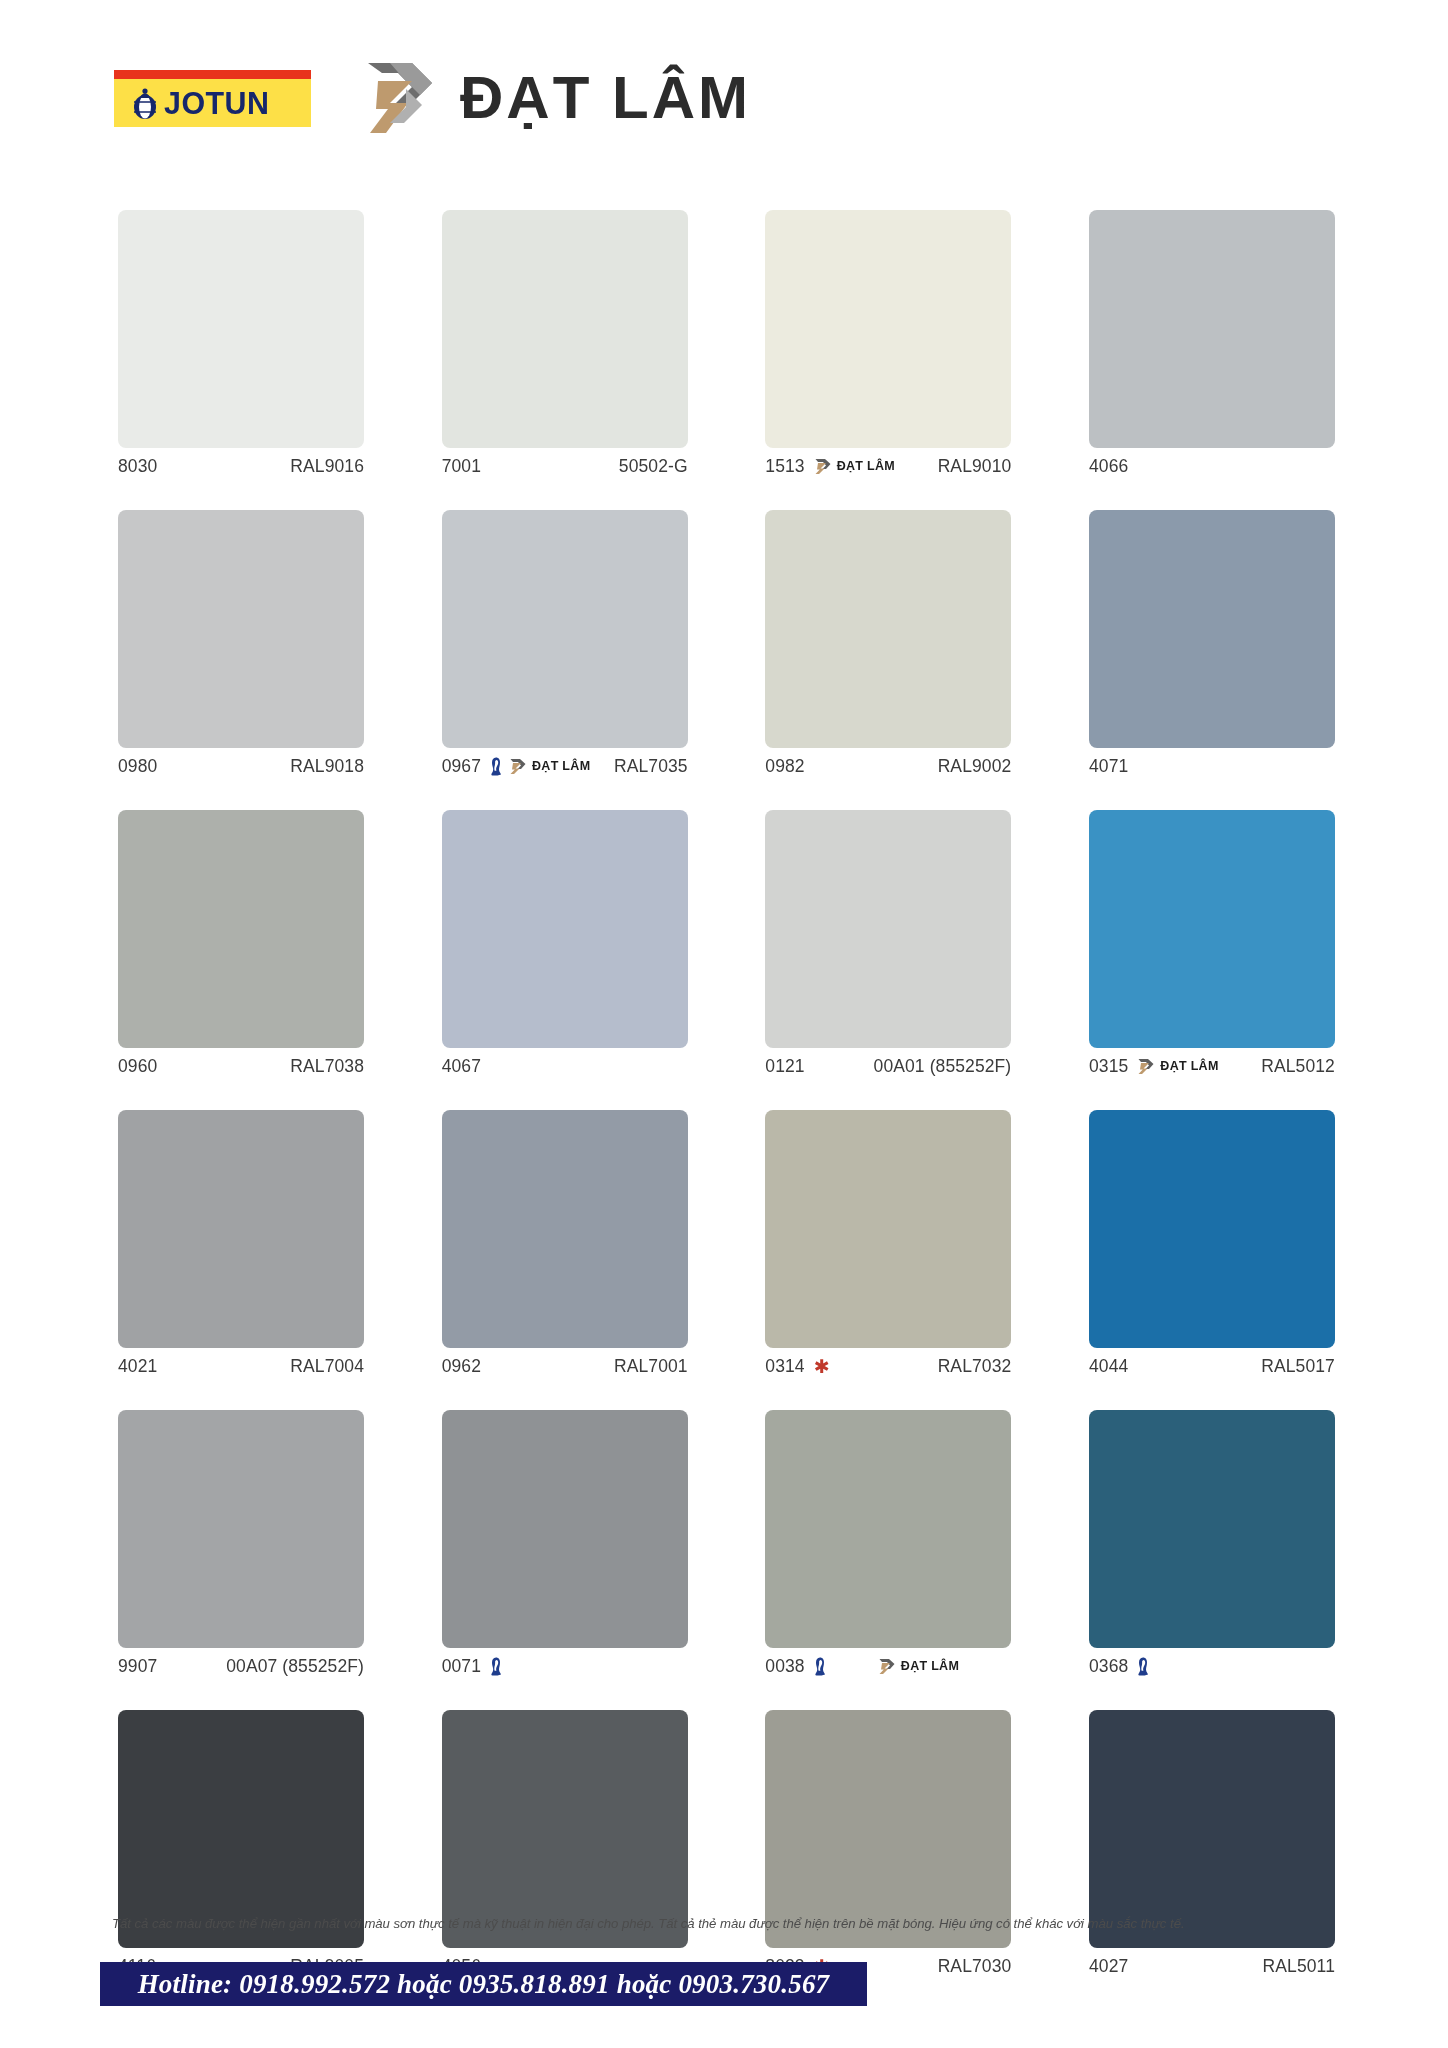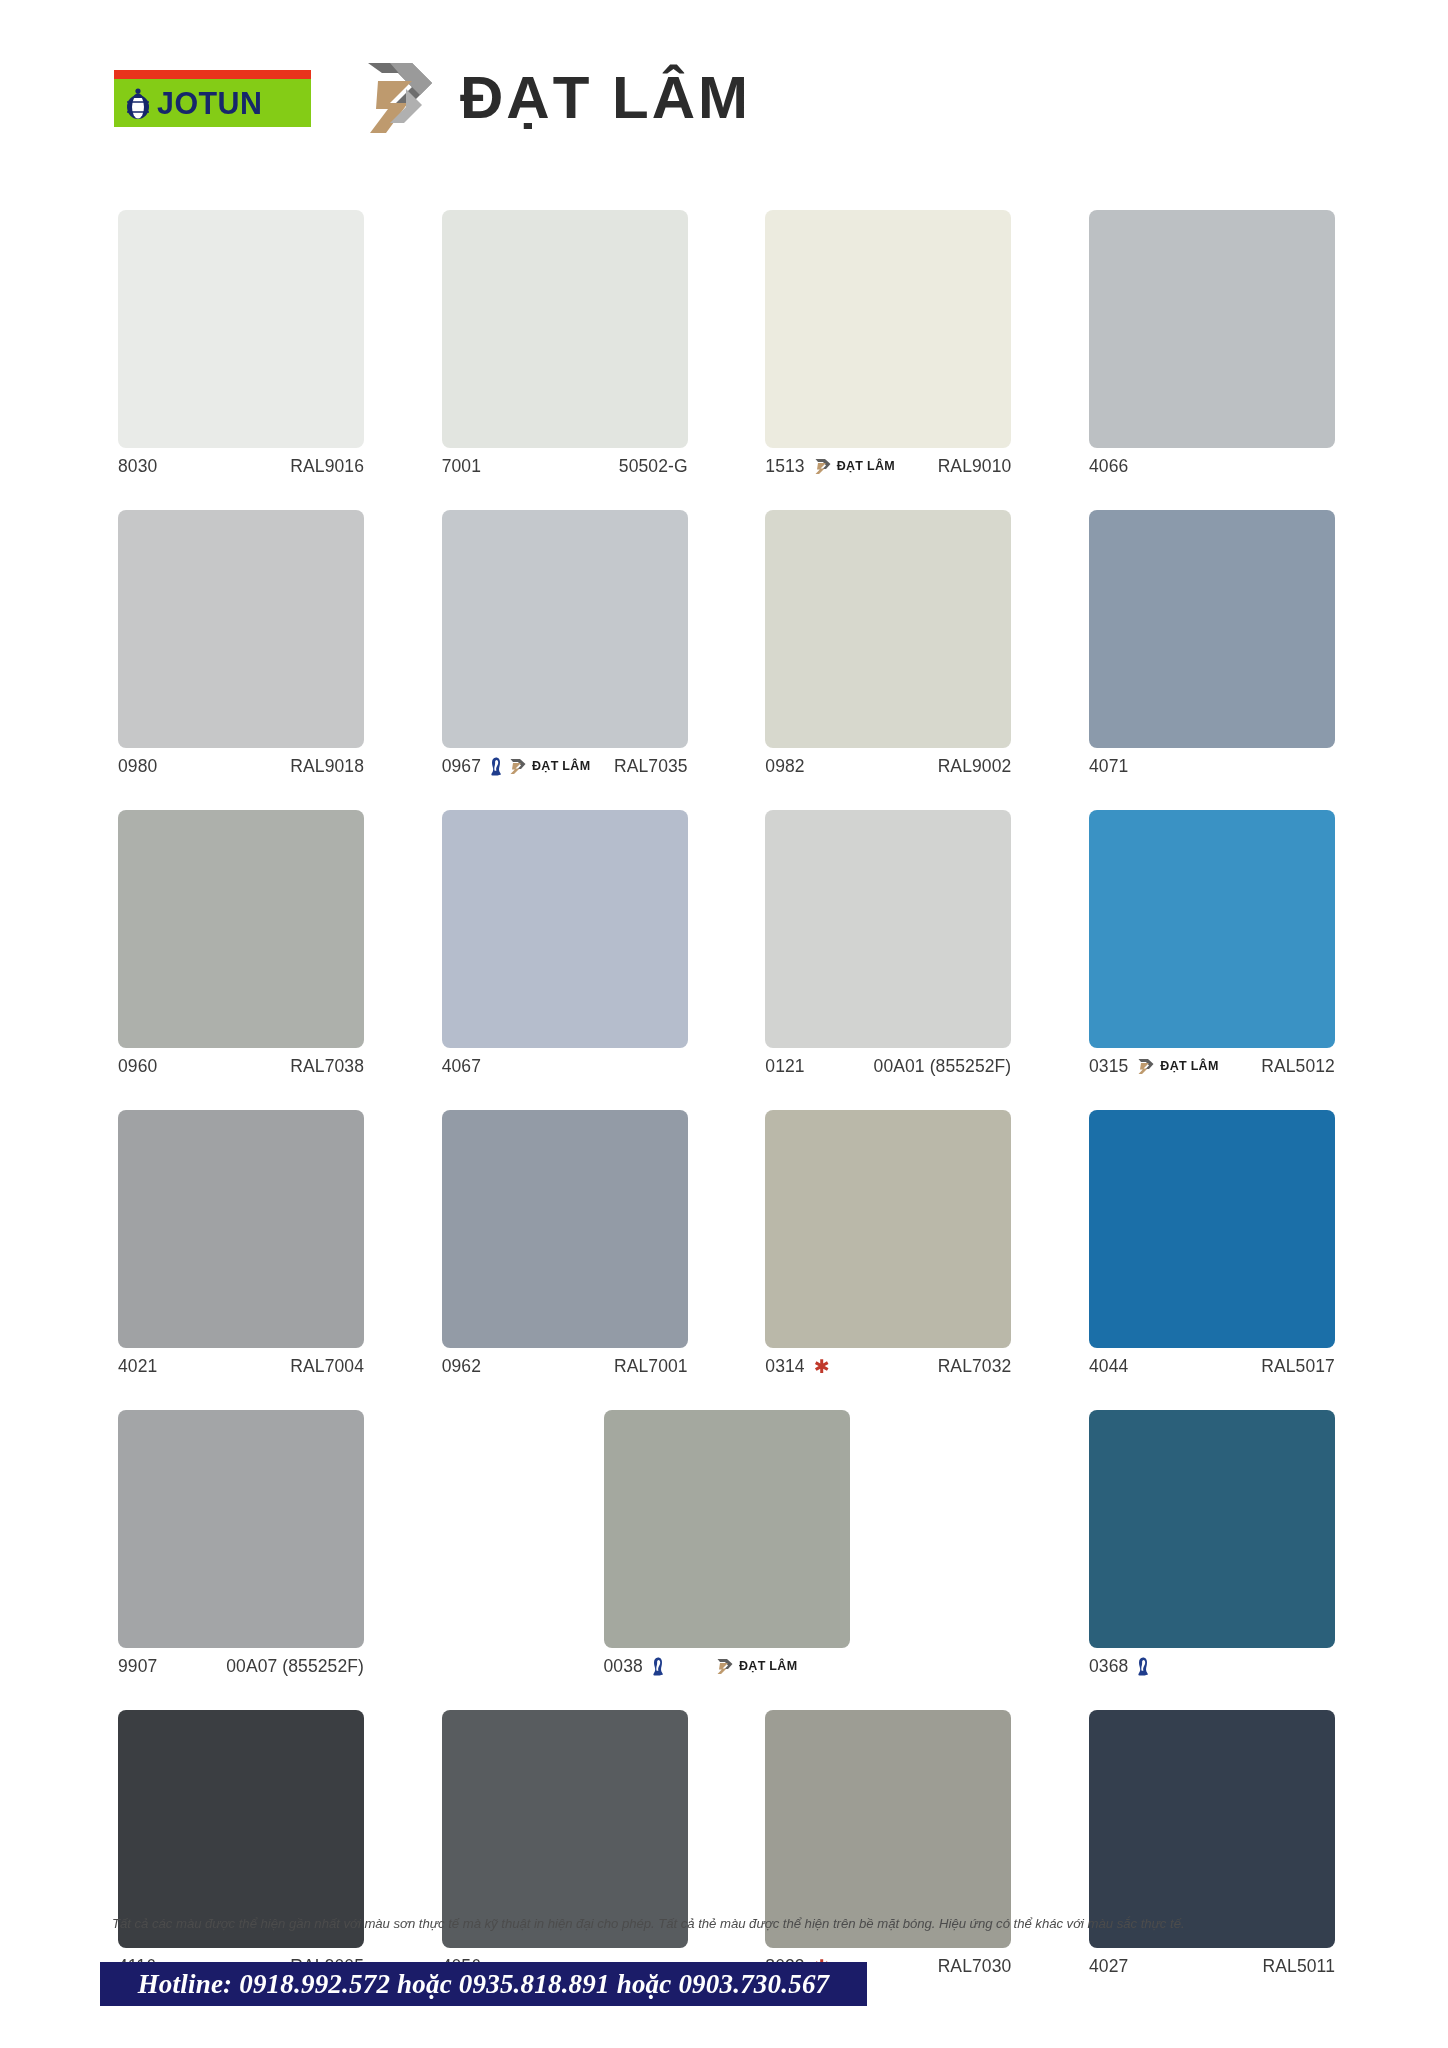--- a/index.html
+++ b/index.html
@@ -29,27 +29,27 @@
     height: 196px;
     display: flex;
     align-items: center;
     padding-left: 114px;
     box-sizing: border-box;
   }
 
   .jotun-logo {
     width: 197px;
     height: 57px;
-    background: #84cc16;
+    background: #fde047;
     border-top: 9px solid #E8331C;
     box-sizing: border-box;
     display: flex;
     align-items: center;
     justify-content: flex-start;
-    padding-left: 9px;
+    padding-left: 16px;
     position: relative;
   }
   .jotun-globe {
     width: 30px;
     height: 34px;
     position: relative;
     flex: 0 0 auto;
     margin-right: 4px;
   }
   .jotun-word {
@@ -389,20 +389,34 @@
       <div class="row">
         <div class="cell">
           <div class="swatch" style="background: rgb(163, 165, 167);"></div>
           <div class="cap">
             <span class="code">9907</span>
             <span class="mid"></span>
             <span class="ral">00A07 (855252F)</span>
           </div>
         </div>
         <div class="cell">
+          <div class="swatch" style="background: rgb(143, 146, 149);"></div>
+          <div class="cap">
+            <span class="code">0071</span>
+            <span class="badges">
+              <span class="mk-penguin"><svg viewBox="0 0 12 19" width="12" height="19" aria-hidden="true">
+                  <path d="M6 0.5 C8.8 0.5 10 2.8 10 5.6 C10 8.6 9 10 9 12.4 C9 15 11 16.2 11 17.6 L7.6 18.4 L2.4 18.4 C1.2 18.4 1 17.2 2 16 C3.2 14.4 3.4 12.8 3 11 C2.4 8.4 2 7 2 5.4 C2 2.8 3.4 0.5 6 0.5 Z" fill="#1F3D8C"></path>
+                  <path d="M6.3 3 C7.6 3 8.2 4.2 8.2 5.6 C8.2 7.4 7.4 8.4 6.6 10 C6 11.2 6 12.6 6.4 13.8 L4.6 13.8 C4.2 12 4.2 10 4.8 8.4 C5.3 7 5 5 5.2 4 Z" fill="#ffffff"></path>
+                </svg></span>
+            </span>
+            <span class="mid"></span>
+            <span class="ral"></span>
+          </div>
+        </div>
+        <div class="cell">
           <div class="swatch" style="background: rgb(164, 168, 159);"></div>
           <div class="cap">
             <span class="code">0038</span>
             <span class="badges">
               <span class="mk-penguin"><svg viewBox="0 0 12 19" width="12" height="19" aria-hidden="true">
                   <path d="M6 0.5 C8.8 0.5 10 2.8 10 5.6 C10 8.6 9 10 9 12.4 C9 15 11 16.2 11 17.6 L7.6 18.4 L2.4 18.4 C1.2 18.4 1 17.2 2 16 C3.2 14.4 3.4 12.8 3 11 C2.4 8.4 2 7 2 5.4 C2 2.8 3.4 0.5 6 0.5 Z" fill="#1F3D8C"></path>
                   <path d="M6.3 3 C7.6 3 8.2 4.2 8.2 5.6 C8.2 7.4 7.4 8.4 6.6 10 C6 11.2 6 12.6 6.4 13.8 L4.6 13.8 C4.2 12 4.2 10 4.8 8.4 C5.3 7 5 5 5.2 4 Z" fill="#ffffff"></path>
                 </svg></span>
             </span>
             <span class="mid">

